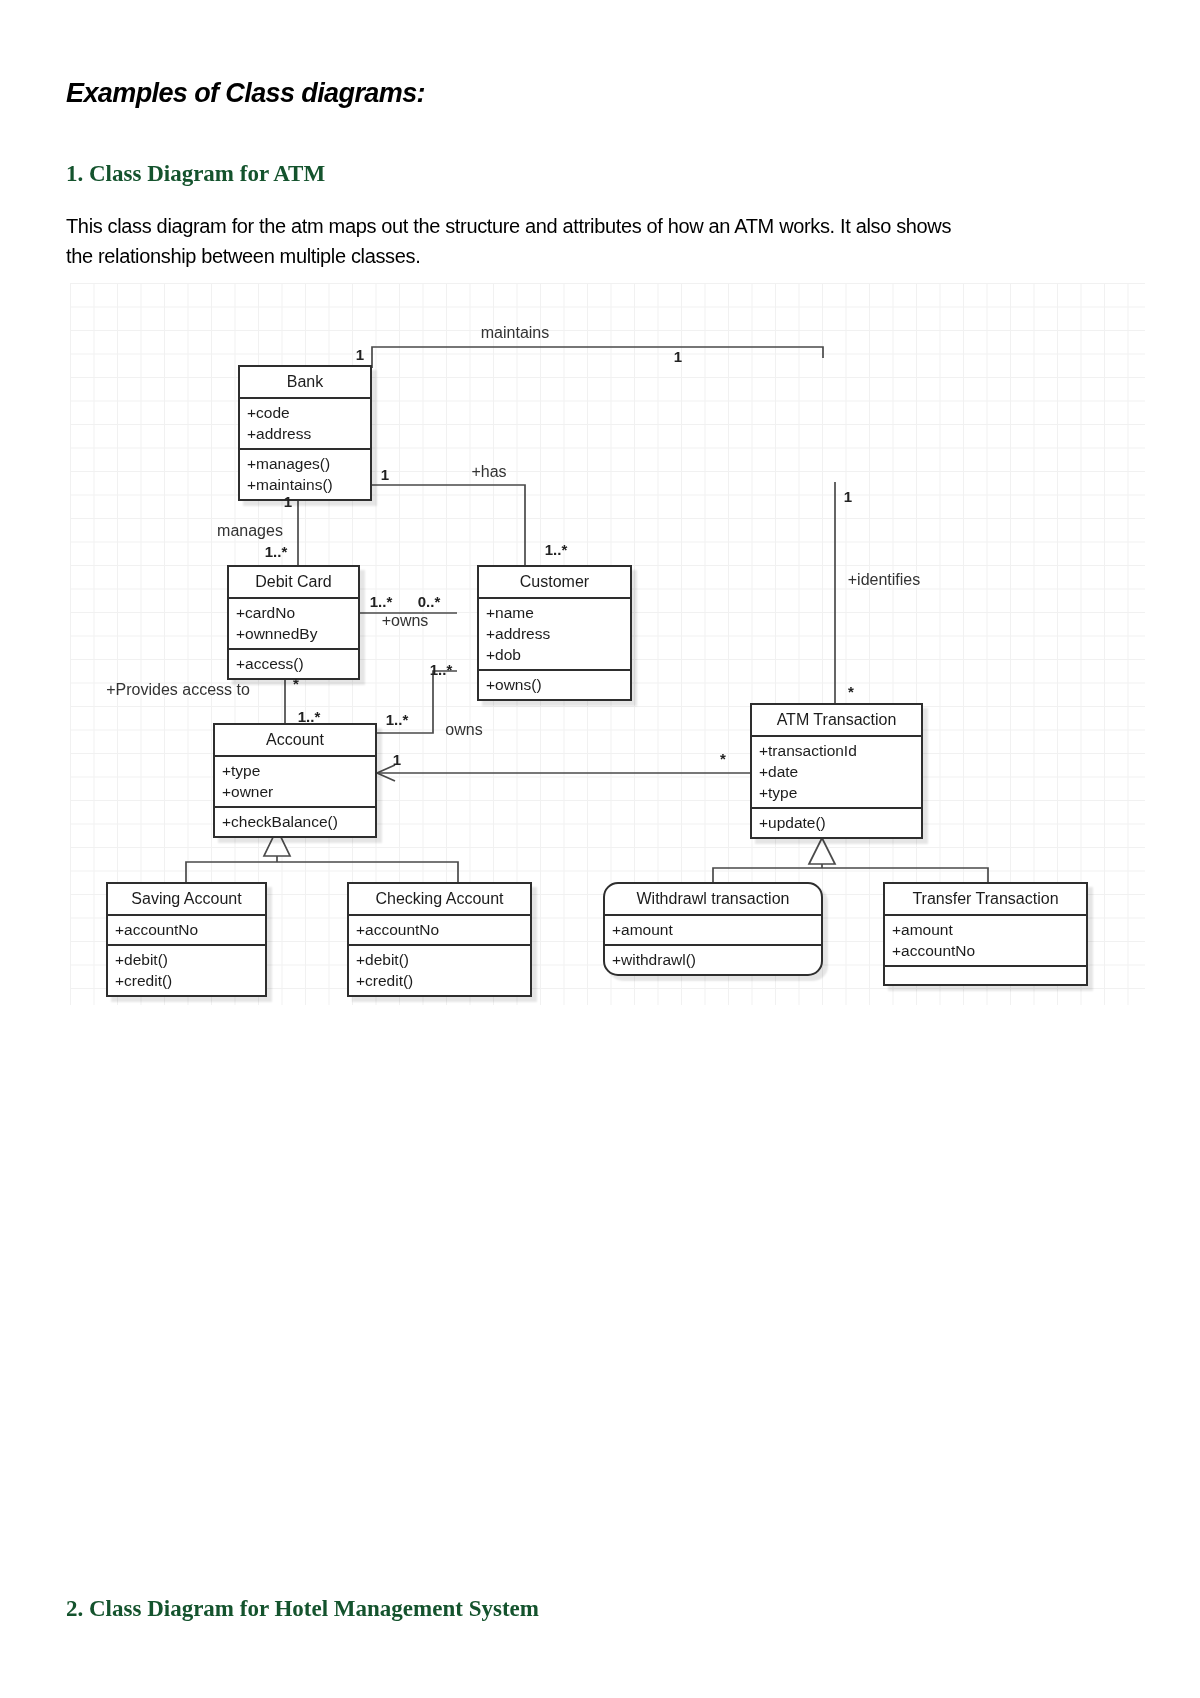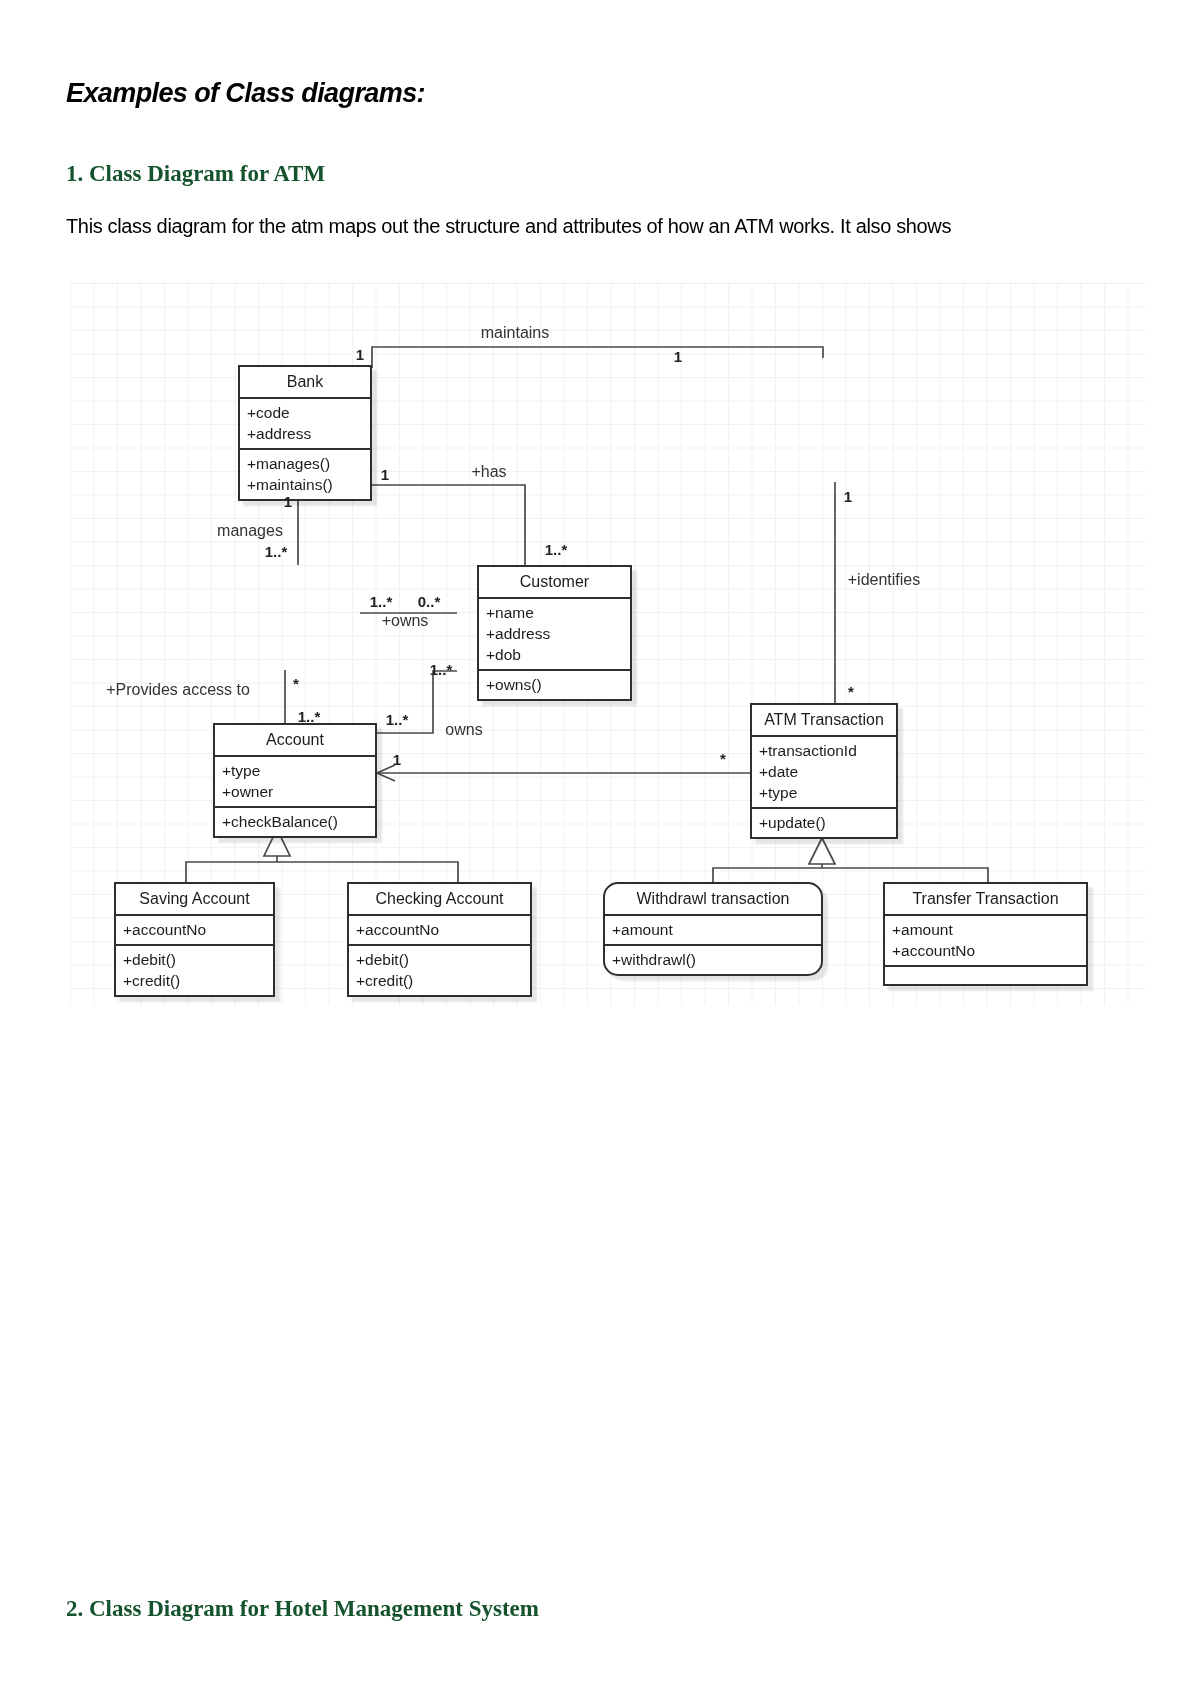--- a/index.html
+++ b/index.html
@@ -54,20 +54,21 @@
 </style>
 </head>
 <body>
 
 <h1 class="doc-title">Examples of Class diagrams:</h1>
 
 <h2 id="sec1" class="sec-heading">1. Class Diagram for ATM</h2>
 
 <div class="doc-par">
   <div>This class diagram for the atm maps out the structure and attributes of how an ATM works. It also shows</div>
+  <div>the relationship between multiple classes.</div>
 </div>
 
 <div class="diagram-area" style="left: 70px; top: 283px; width: 1075px; height: 722px;">
     <svg width="1075" height="722">
       <polyline points="302,85 302,64 753,64 753,75" fill="none" stroke="#4a4a4a" stroke-width="1.7"></polyline>
       <polyline points="302,202 455,202 455,282" fill="none" stroke="#4a4a4a" stroke-width="1.7"></polyline>
       <polyline points="228,208 228,282" fill="none" stroke="#4a4a4a" stroke-width="1.7"></polyline>
       <polyline points="290,330 387,330" fill="none" stroke="#4a4a4a" stroke-width="1.7"></polyline>
       <polyline points="215,387 215,440" fill="none" stroke="#4a4a4a" stroke-width="1.7"></polyline>
       <polyline points="387,388 363,388 363,450 307,450" fill="none" stroke="#4a4a4a" stroke-width="1.7"></polyline>
@@ -85,53 +86,63 @@
       <div class="uml-title">Bank</div>
       <div class="uml-sec mid">
         <div class="uml-row">+code</div>
         <div class="uml-row">+address</div>
       </div>
       <div class="uml-sec last">
         <div class="uml-row">+manages()</div>
         <div class="uml-row">+maintains()</div>
       </div>
     </div>
+    <div class="uml-box" style="left: 157px; top: 282px; width: 133px;">
+      <div class="uml-title">Debit Card</div>
+      <div class="uml-sec mid">
+        <div class="uml-row">+cardNo</div>
+        <div class="uml-row">+ownnedBy</div>
+      </div>
+      <div class="uml-sec last">
+        <div class="uml-row">+access()</div>
+      </div>
+    </div>
     <div class="uml-box" style="left: 407px; top: 282px; width: 155px;">
       <div class="uml-title">Customer</div>
       <div class="uml-sec mid">
         <div class="uml-row">+name</div>
         <div class="uml-row">+address</div>
         <div class="uml-row">+dob</div>
       </div>
       <div class="uml-sec last">
         <div class="uml-row">+owns()</div>
       </div>
     </div>
-    <div class="uml-box" style="left: 680px; top: 420px; width: 148px;">
+    <div class="uml-box" style="left: 680px; top: 420px; width: 173px;">
       <div class="uml-title">ATM Transaction</div>
       <div class="uml-sec mid">
         <div class="uml-row">+transactionId</div>
         <div class="uml-row">+date</div>
         <div class="uml-row">+type</div>
       </div>
       <div class="uml-sec last">
         <div class="uml-row">+update()</div>
       </div>
     </div>
     <div class="uml-box" style="left: 143px; top: 440px; width: 164px;">
       <div class="uml-title">Account</div>
       <div class="uml-sec mid">
         <div class="uml-row">+type</div>
         <div class="uml-row">+owner</div>
       </div>
       <div class="uml-sec last">
         <div class="uml-row">+checkBalance()</div>
       </div>
     </div>
-    <div class="uml-box" style="left: 36px; top: 599px; width: 161px; margin-left: 8px;">
+    <div class="uml-box" style="left: 36px; top: 599px; width: 161px;">
       <div class="uml-title">Saving Account</div>
       <div class="uml-sec mid">
         <div class="uml-row">+accountNo</div>
       </div>
       <div class="uml-sec last">
         <div class="uml-row">+debit()</div>
         <div class="uml-row">+credit()</div>
       </div>
     </div>
     <div class="uml-box" style="left: 277px; top: 599px; width: 185px;">

